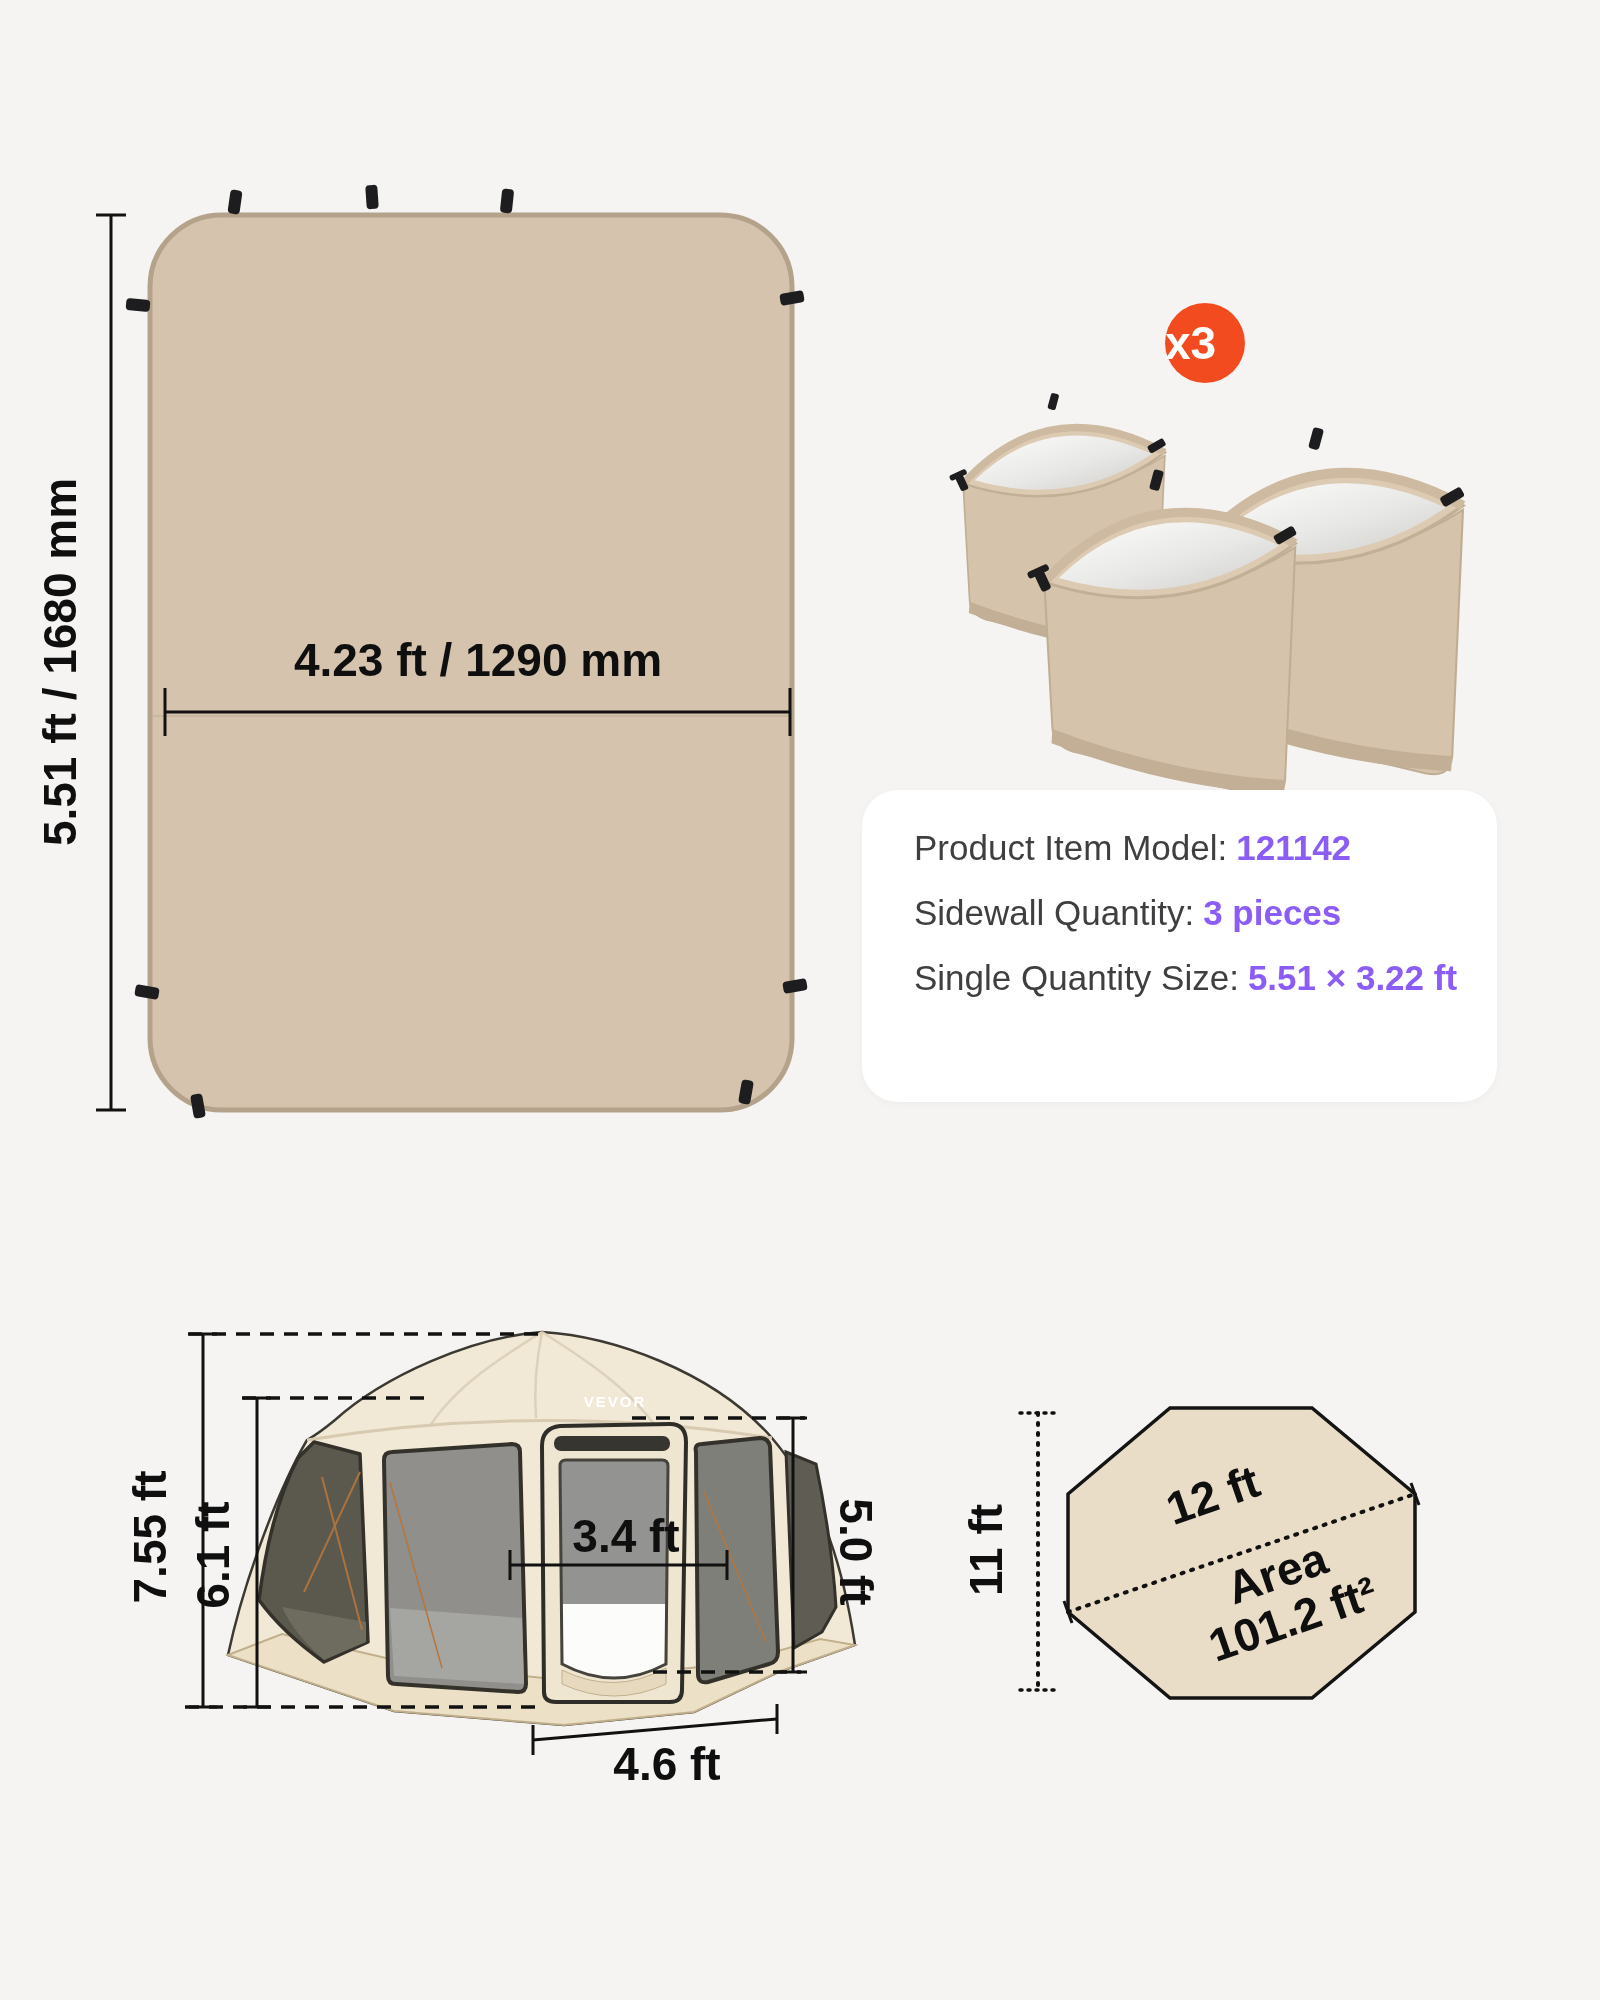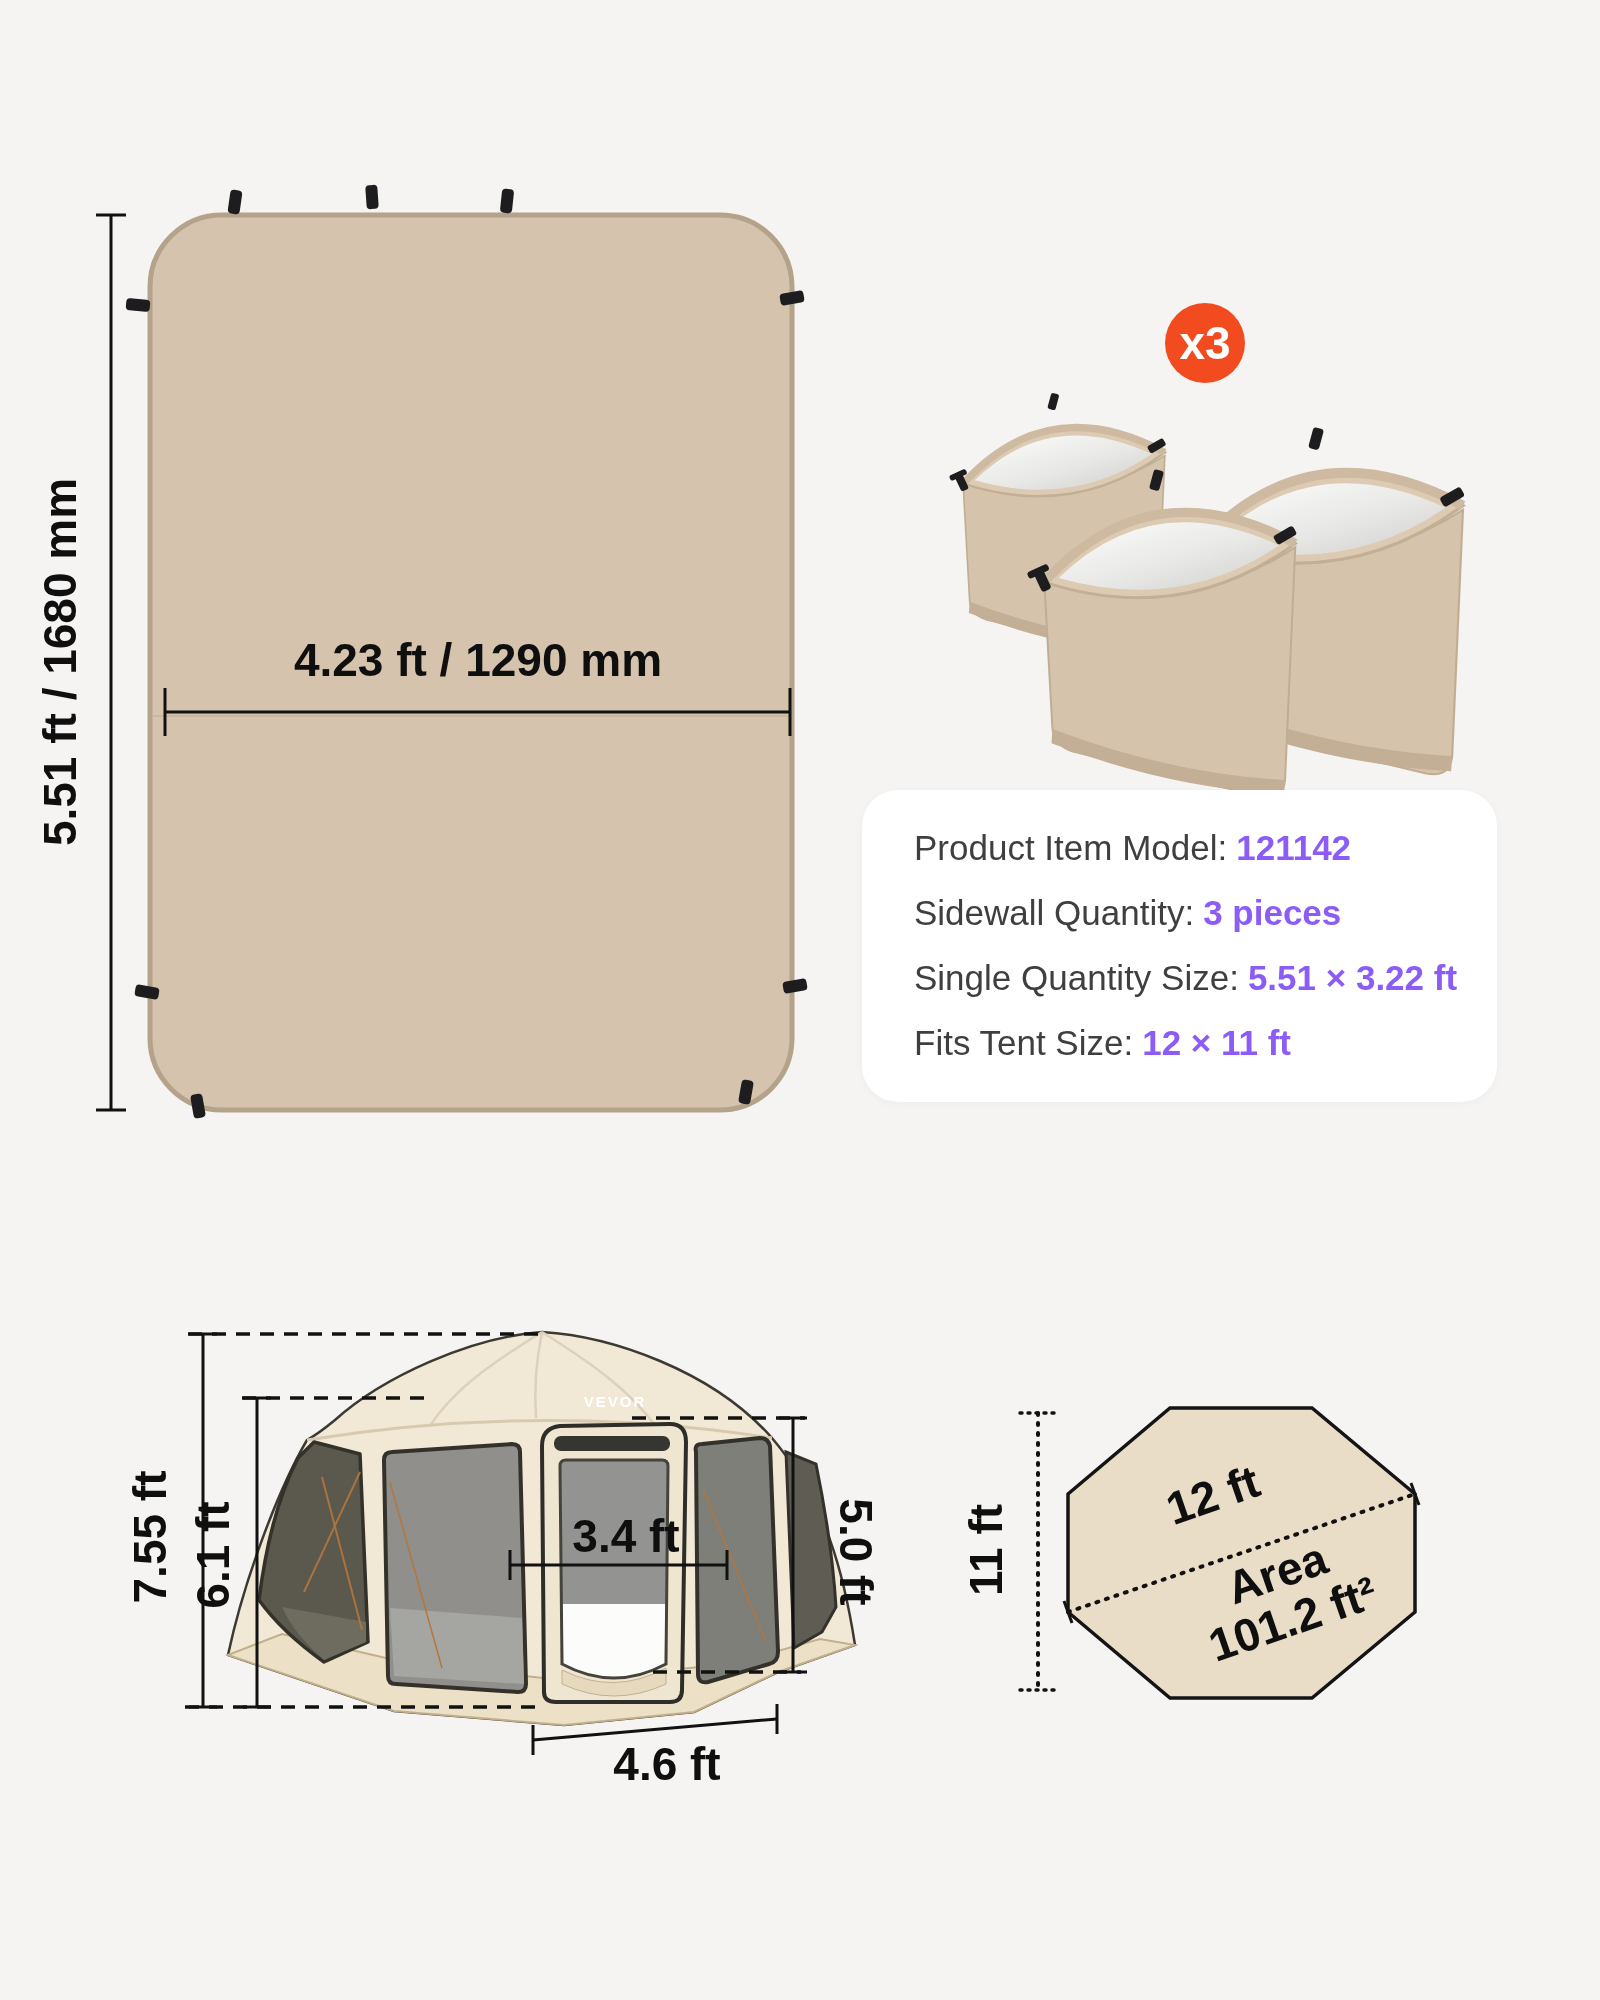--- a/index.html
+++ b/index.html
@@ -13,21 +13,21 @@
   svg text{font-family:"Liberation Sans", sans-serif;}
   .dim-text{font-size:46px;font-weight:600;fill:#0f0f0f;}
   .dim-line{stroke:#111;stroke-width:3;fill:none;}
   .dim-dash{stroke:#111;stroke-width:3.5;fill:none;stroke-dasharray:14 10;}
   .dot-line{stroke:#111;stroke-width:4;fill:none;stroke-dasharray:2 8;stroke-linecap:round;}
   .dot-tick{stroke:#111;stroke-width:3.5;fill:none;stroke-dasharray:2 6;stroke-linecap:round;}
 
   
   #qty-badge{
     left:1165px;top:303px;width:80px;height:80px;border-radius:50%;
-    background:#f24b20;color:#fff;display:flex;align-items:center;justify-content:center;
+    background:#f24b20;color:#fff;display:flex;align-items:center;justify-content:flex-start;
     font-size:46px;font-weight:700;
   }
 
   
   #spec-card{
     left:862px;top:790px;width:635px;height:312px;background:#ffffff;border-radius:36px;
     box-shadow:0 2px 10px rgba(0,0,0,0.03);
     padding:25px 0 0 52px;box-sizing:border-box;
   }
   .spec-row{line-height:65px;font-size:35px;white-space:nowrap;}
@@ -128,23 +128,20 @@
 
 <div id="spec-card" class="abs">
   <div class="spec-row">
     <span class="spec-label">Product Item Model:</span><span class="spec-value">121142</span>
   </div>
   <div class="spec-row">
     <span class="spec-label">Sidewall Quantity:</span><span class="spec-value">3 pieces</span>
   </div>
   <div class="spec-row">
     <span class="spec-label">Single Quantity Size:</span><span class="spec-value">5.51 × 3.22 ft</span>
-  </div>
-  <div class="spec-row">
-    <span class="spec-label">Fits Tent Size:</span><span class="spec-value">12 × 11 ft</span>
   </div>
 </div>
 
 <svg class="abs" style="left:132px;top:1312px;" width="760" height="580" viewBox="0 0 760 580">
 
   <path d="M 410 20 C 340 25 252 64 203 108 Q 186 122 175 128 C 146 178 112 268 96 343
            L 262 399 L 432 413 L 562 400 L 646 360 L 723 333
            C 712 262 694 190 640 126 C 580 58 478 24 410 20 Z" fill="#f1e8d6" stroke="#3b3931" stroke-width="2.5"></path>
 
   <path d="M 96 343 L 262 399 L 432 413 L 562 400 L 646 360 L 723 333 L 688 327 L 600 352 L 430 368 L 280 352 L 150 322 Z" fill="#ece0c6" stroke="#c2b08d" stroke-width="2"></path>

